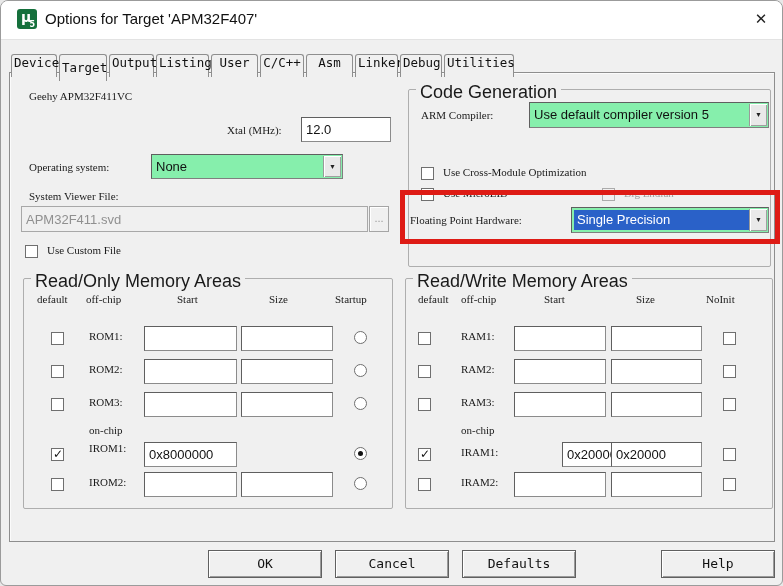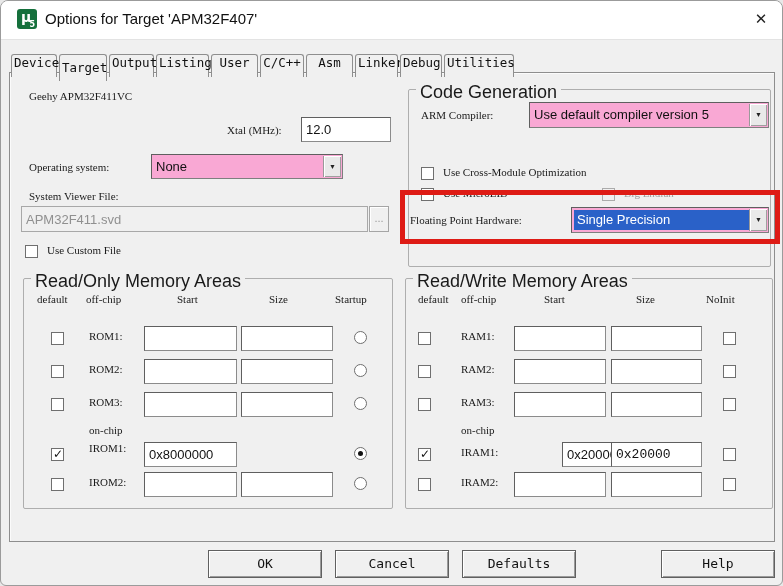--- a/index.html
+++ b/index.html
@@ -11,21 +11,21 @@
   .title-text{position:absolute;left:44px;top:9px;font-size:15px;color:#111;}
   .close-btn{position:absolute;left:744px;top:5px;width:32px;height:26px;text-align:center;line-height:26px;font-size:15px;color:#222;cursor:pointer;}
   .tabstrip{position:absolute;left:10px;top:53px;height:25px;display:flex;align-items:flex-start;z-index:3;}
   .tab{box-sizing:border-box;height:23px;line-height:21px;margin-right:2px;text-align:center;background:#f0f0f0;border:1px solid #8e8e8e;border-bottom:none;border-radius:3px 3px 0 0;font:12.5px "DejaVu Sans Mono",monospace;color:#111;padding:0 2px;}
   .tab.active{height:27px;line-height:25px;margin-bottom:-2px;z-index:4;position:relative;background:#f0f0f0;}
   .panel{position:absolute;left:8px;top:71px;width:766px;height:470px;box-sizing:border-box;background:#f0f0f0;border:1px solid #8e8e8e;box-shadow:inset 1px 1px 0 #fbfbfb;z-index:1;}
   .lbl{position:absolute;font-size:11px;color:#1a1a1a;white-space:nowrap;z-index:2;font-family:Liberation Serif, serif;}
   .lbl.gray{color:#9e9e9e;}
   .tbx{position:absolute;box-sizing:border-box;height:25px;background:#fff;border:1px solid #8b8b8b;border-top-color:#5f5f5f;border-left-color:#5f5f5f;font:13px "Liberation Sans",sans-serif;color:#111;padding:2px 4px;z-index:2;}
   .tbx.disabled{background:#f0f0f0;color:#909090;border-color:#a8a8a8;}
-  .sel{position:absolute;box-sizing:border-box;background:#f9a8d4;border:1px solid #7f7f7f;border-top-color:#5f5f5f;border-left-color:#5f5f5f;z-index:2;}
+  .sel{position:absolute;box-sizing:border-box;background:#86efac;border:1px solid #7f7f7f;border-top-color:#5f5f5f;border-left-color:#5f5f5f;z-index:2;}
   .sel .val{position:absolute;left:4px;top:4px;right:20px;font-size:13px;color:#111;white-space:nowrap;overflow:hidden;}
   .sel .val.hl{left:2px;top:2px;bottom:2px;right:19px;background:#2a61c8;color:#fff;padding:2px 3px;}
   .sel .arrow{position:absolute;right:1px;top:1px;bottom:1px;width:17px;background:#e9e9e9;border-left:1px solid #9a9a9a;box-shadow:inset 1px 1px 0 #fff,inset -1px -1px 0 #9f9f9f;text-align:center;font-size:7px;line-height:22px;color:#222;}
   .cb{position:absolute;width:13px;height:13px;box-sizing:border-box;background:#fff;border:1px solid #6f6f6f;z-index:2;}
   .cb.checked::after{content:"\2713";position:absolute;left:1px;top:-2px;font:bold 12px "DejaVu Sans",sans-serif;color:#111;}
   .cb.disabled{background:#f0f0f0;border-color:#ababab;}
   .radio{position:absolute;width:13px;height:13px;box-sizing:border-box;background:#fff;border:1px solid #6f6f6f;border-radius:50%;z-index:2;}
   .radio.selected::after{content:"";position:absolute;left:3px;top:3px;width:5px;height:5px;border-radius:50%;background:#111;}
   .groupbox{position:absolute;box-sizing:border-box;border:1px solid #aeaeae;border-radius:2px;z-index:1;}
   .legend{position:absolute;font-size:18px;color:#1a1a1a;background:#f0f0f0;padding:0 4px;white-space:nowrap;z-index:2;}
@@ -171,21 +171,21 @@
   <span class="lbl" style="left:460px;top:395px">RAM3:</span>
   <input class="tbx" style="left: 513px; top: 391px; width: 92px;" value="">
   <input class="tbx" style="left: 610px; top: 391px; width: 91px;" value="">
   <span class="cb" style="left:722px;top:397px"></span>
 
   <span class="lbl" style="left:460px;top:423px">on-chip</span>
 
   <span class="cb checked" style="left:417px;top:447px"></span>
   <span class="lbl" style="left:460px;top:445px">IRAM1:</span>
   <input class="tbx" style="left: 513px; top: 441px; width: 112px; margin-left: 48px;" value="0x20000000">
-  <input class="tbx" style="left: 610px; top: 441px; width: 91px; font-family: Liberation Mono, monospace;" value="0x20000">
+  <input class="tbx" style="left: 610px; top: 441px; width: 91px;" value="0x20000">
   <span class="cb" style="left:722px;top:447px"></span>
 
   <span class="cb" style="left:417px;top:477px"></span>
   <span class="lbl" style="left:460px;top:475px">IRAM2:</span>
   <input class="tbx" style="left: 513px; top: 471px; width: 92px;" value="">
   <input class="tbx" style="left: 610px; top: 471px; width: 91px;" value="">
   <span class="cb" style="left:722px;top:477px"></span>
 
   <div class="btn" style="left:207px;top:549px">OK</div>
   <div class="btn" style="left:334px;top:549px">Cancel</div>

